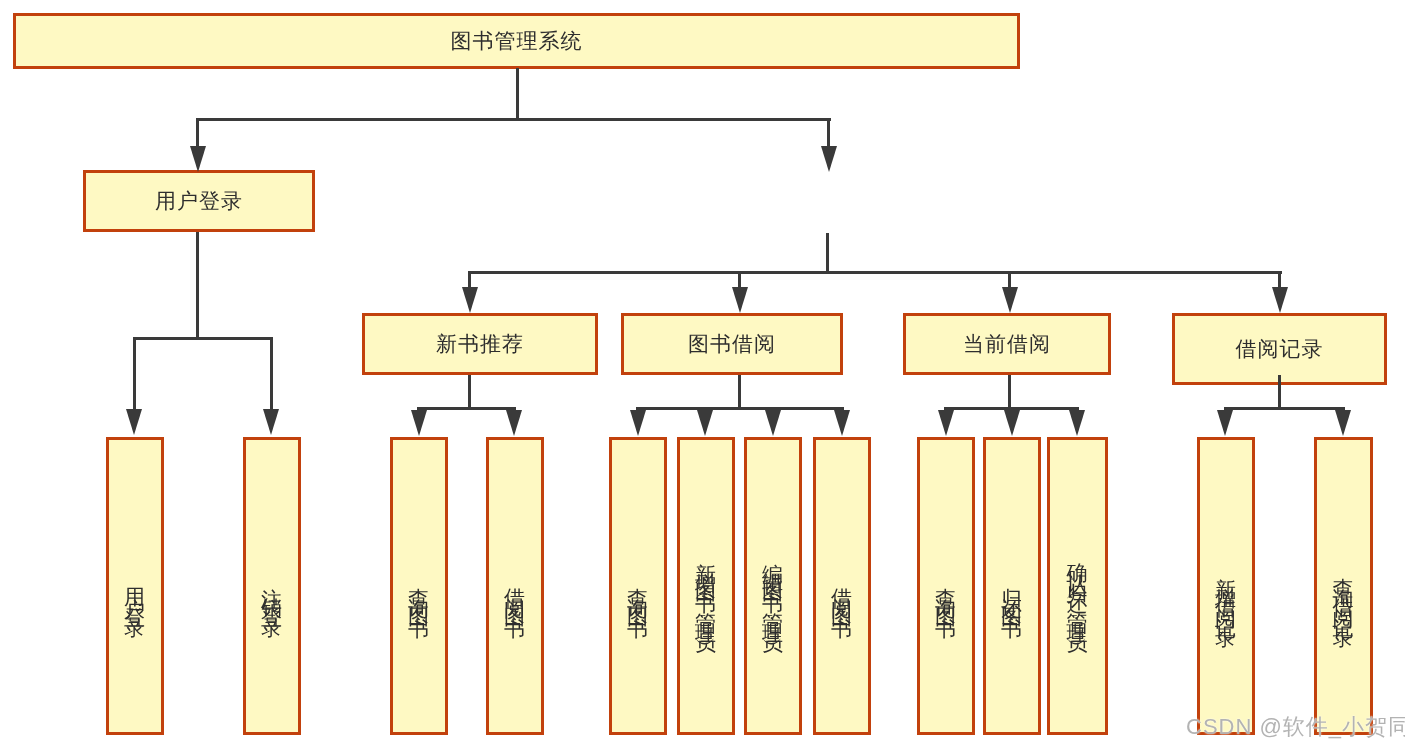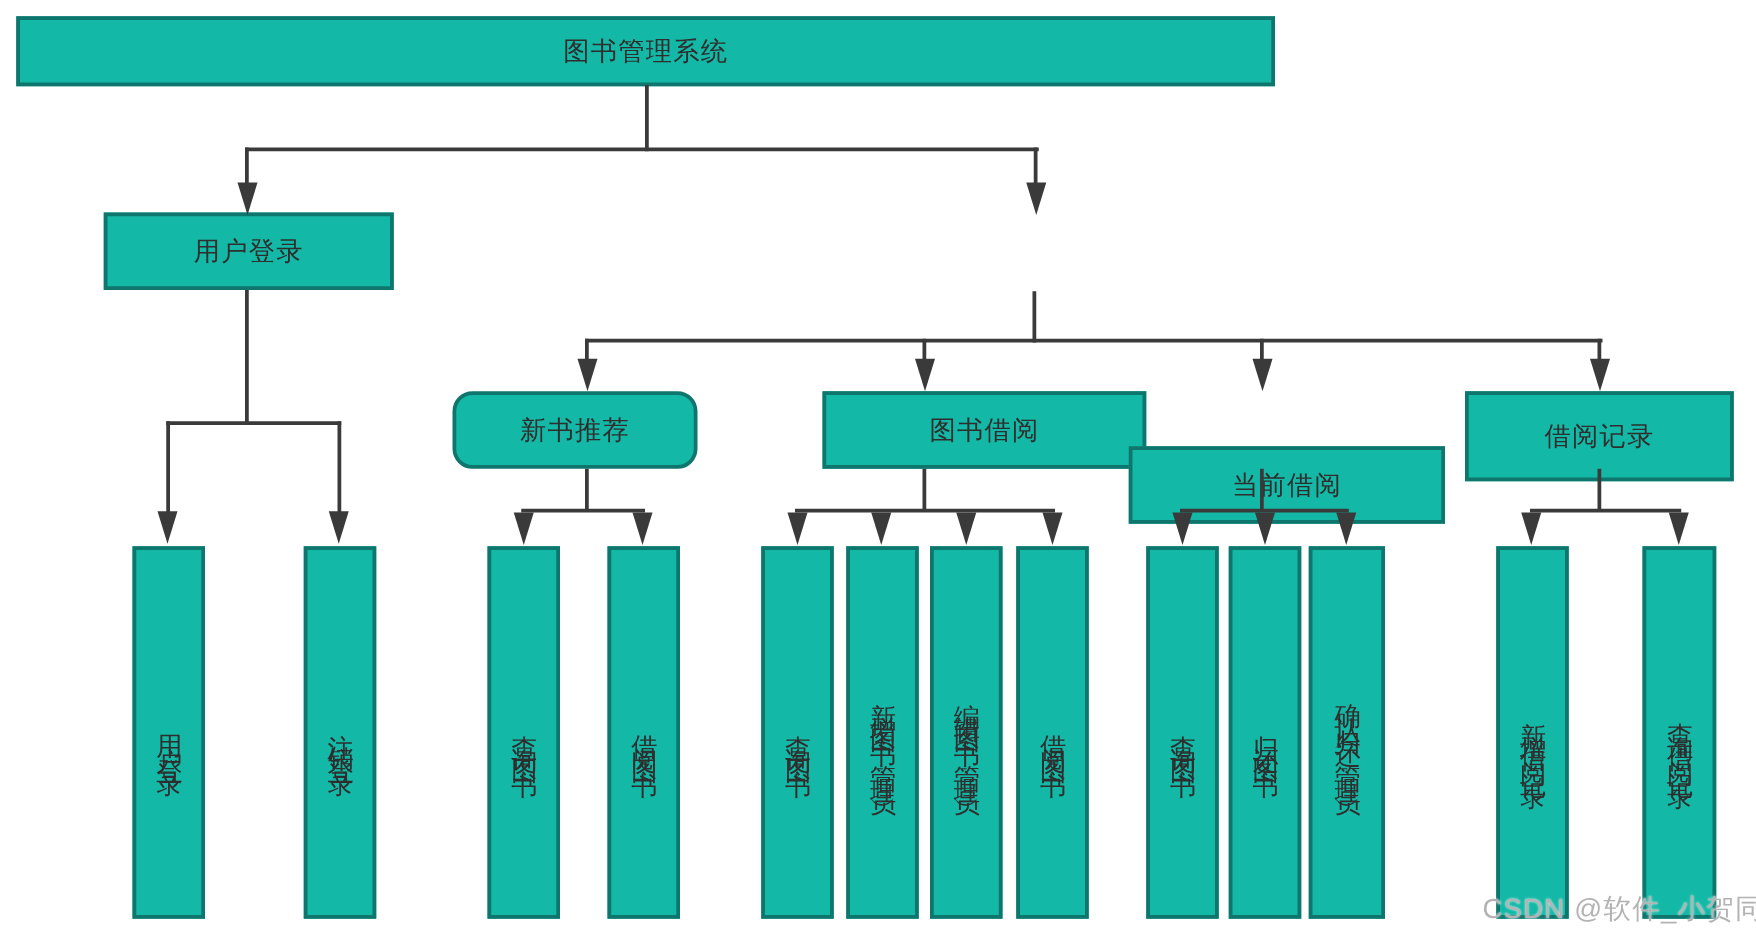--- a/index.html
+++ b/index.html
@@ -7,22 +7,22 @@
   .stage {
     position: relative;
     width: 1405px;
     height: 747px;
     background: #ffffff;
     font-family: "Liberation Sans", "DejaVu Sans", sans-serif;
     overflow: hidden;
   }
   .node {
     position: absolute;
-    background: #14b8a6;
-    border: 3px solid #0f766e;
+    background: #fef9c3;
+    border: 3px solid #c2410c;
     color: #2e2e2e;
     display: flex;
     align-items: center;
     justify-content: center;
   }
   .hnode { font-size: 21px; letter-spacing: 1px; }
   .vnode {
     writing-mode: vertical-rl;
     text-orientation: mixed;
     font-size: 21px;
@@ -53,25 +53,25 @@
 </head>
 <body>
 
 <div class="stage">
 
   <div class="node hnode" style="left:13px; top:13px; width:1007px; height:56px;">图书管理系统</div>
 
   <div class="node hnode" style="left:83px; top:170px; width:232px; height:62px;">用户登录</div>
 
 
-  <div class="node hnode" style="left:362px; top:313px; width:196px; height:62px;border-radius:16px;">新书推荐</div>
+  <div class="node hnode" style="left:362px; top:313px; width:236px; height:62px;">新书推荐</div>
 
-  <div class="node hnode" style="left:658px; top:313px; width:259px; height:62px;">图书借阅</div>
+  <div class="node hnode" style="left:621px; top:313px; width:222px; height:62px;">图书借阅</div>
 
-  <div class="node hnode" style="left:903px; top:313px; width:253px; height:62px;margin-top:44px;">当前借阅</div>
+  <div class="node hnode" style="left:903px; top:313px; width:208px; height:62px;">当前借阅</div>
 
   <div class="node hnode" style="left:1172px; top:313px; width:215px; height:72px;">借阅记录</div>
 
   <div class="node vnode" style="left:106px; top:437px; width:58px; height:298px;">用户登录</div>
   <div class="node vnode" style="left:243px; top:437px; width:58px; height:298px;">注销登录</div>
 
   <div class="node vnode" style="left:390px; top:437px; width:58px; height:298px;">查询图书</div>
   <div class="node vnode" style="left:486px; top:437px; width:58px; height:298px;">借阅图书</div>
 
   <div class="node vnode" style="left:609px; top:437px; width:58px; height:298px;">查询图书</div>

